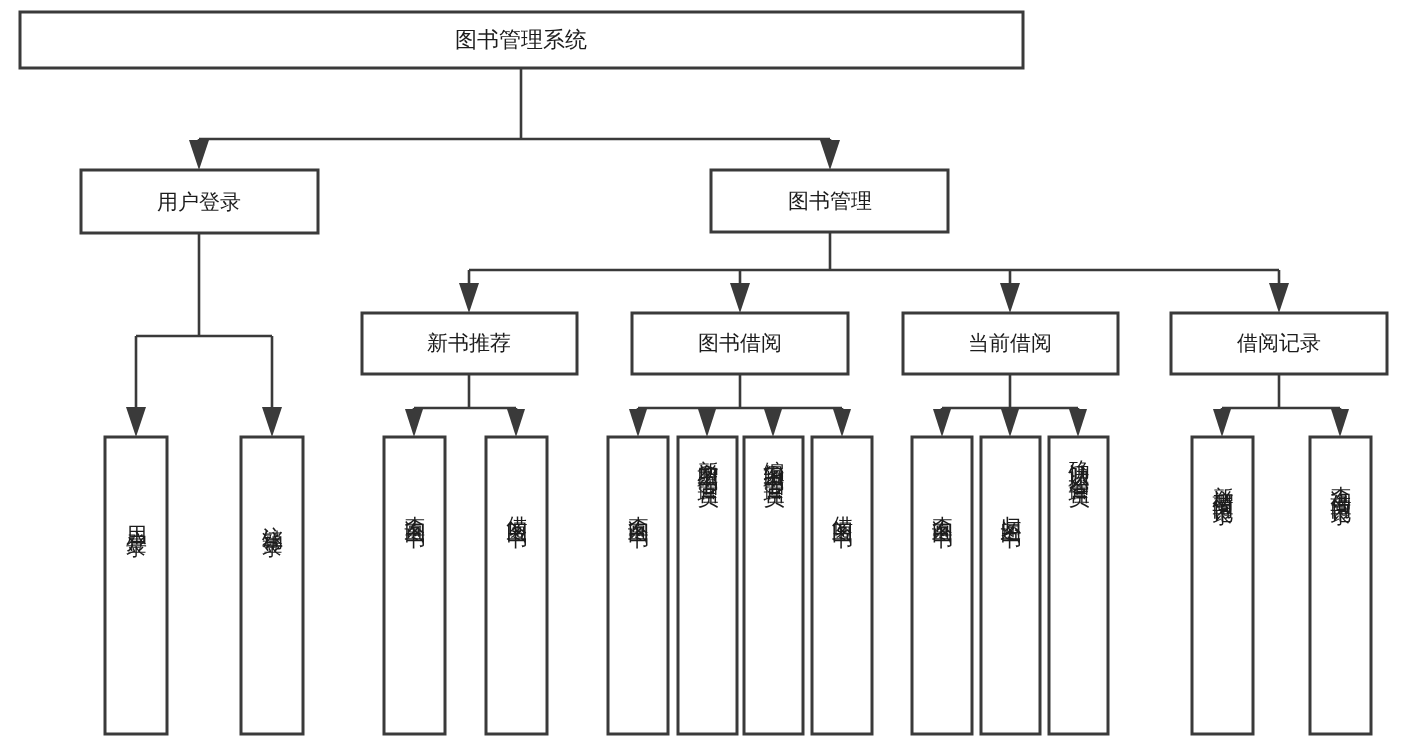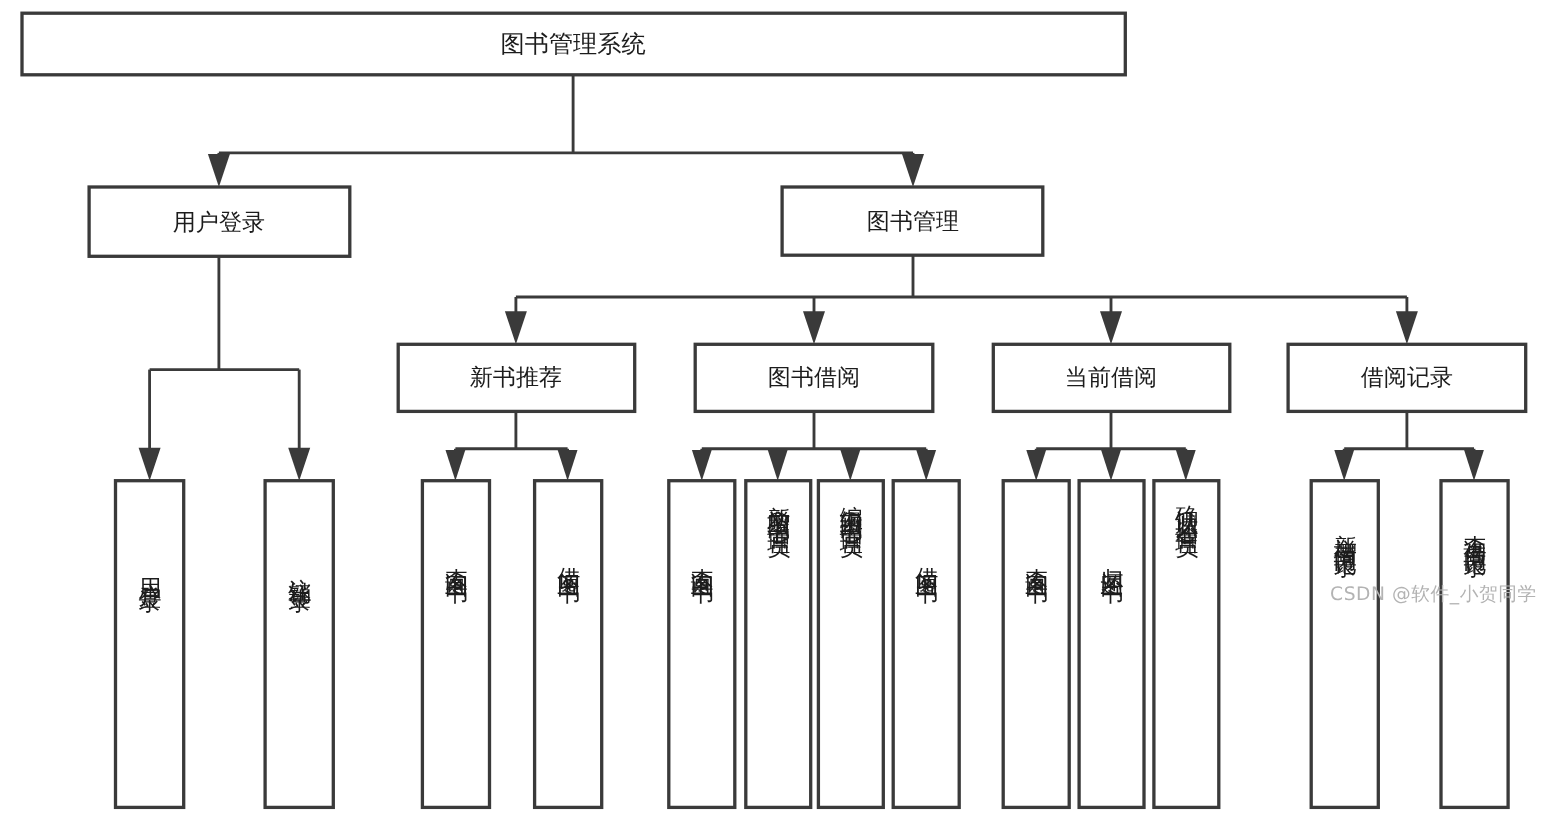--- a/index.html
+++ b/index.html
@@ -260,15 +260,14 @@
     <span class="leaf-label" style="margin-top:6px;">确认归还（管理员）</span>
   </div>
 
   <div class="leaf-label-wrap" style="left:1192px; top:437px; width:61px; height:297px;">
     <span class="leaf-label" style="margin-top:32px;">新增借阅记录</span>
   </div>
   <div class="leaf-label-wrap" style="left:1310px; top:437px; width:61px; height:297px;">
     <span class="leaf-label" style="margin-top:32px;">查询借阅记录</span>
   </div>
 
-  <div class="watermark">CSDN @软件_小贺同学</div>
 
 </div>
 
 </body></html>

